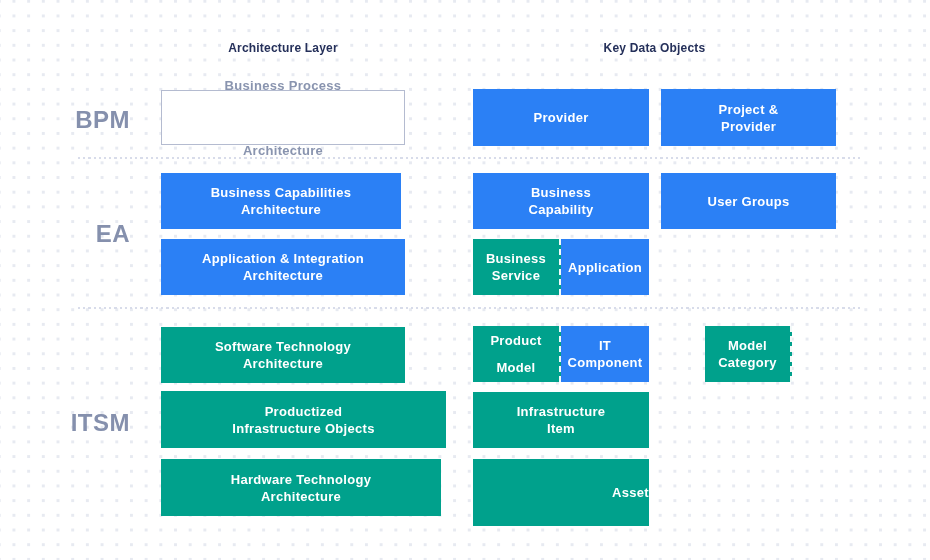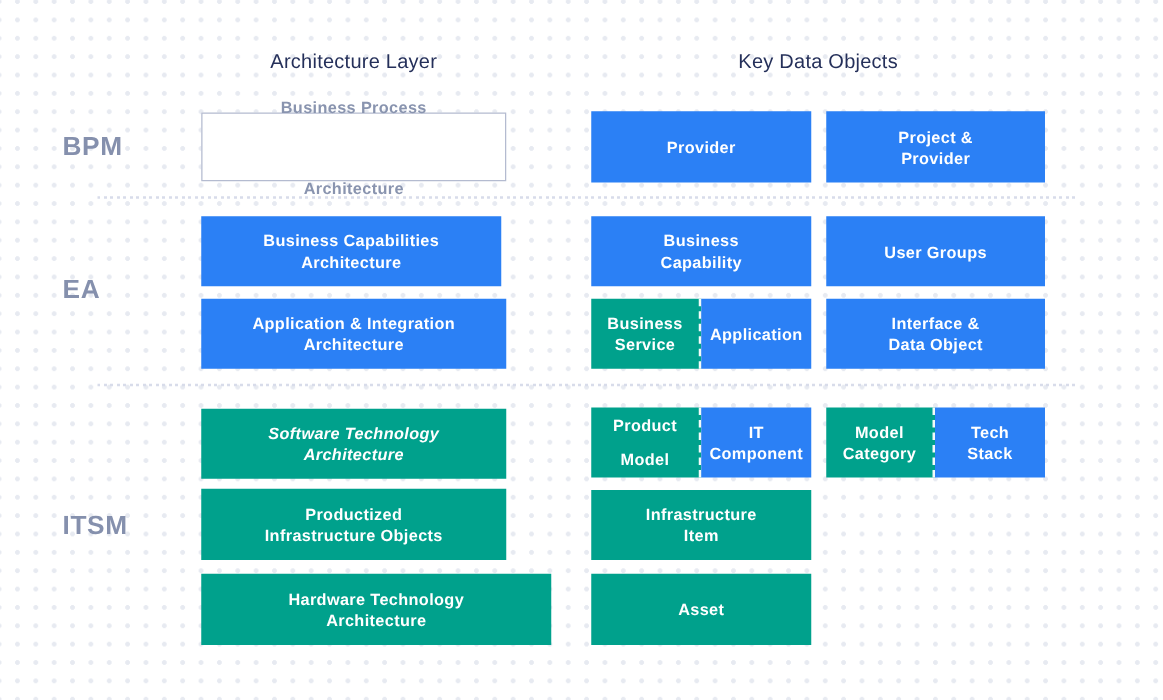--- a/index.html
+++ b/index.html
@@ -26,33 +26,33 @@
     background-image: radial-gradient(circle, var(--dot) 1.7px, transparent 1.9px);
     background-size: 14.7px 14.7px;
     background-position: 6.6px 8.6px;
   }
 
   .col-header {
     position: absolute;
     top: 41px;
     height: 20px;
     text-align: center;
-    font-size: 16px;
-    font-weight: normal;
+    font-size: 12px;
+    font-weight: bold;
     letter-spacing: 0.2px;
     color: var(--heading-text);
   }
 
   .row-label {
     position: absolute;
     left: 50px;
     width: 80px;
     height: 22px;
-    text-align: left;
-    font-size: 21px;
+    text-align: right;
+    font-size: 24px;
     font-weight: bold;
     letter-spacing: 0.5px;
     color: var(--label-text);
   }
 
   .separator {
     position: absolute;
     left: 78px;
     width: 782px;
     height: 2px;
@@ -149,61 +149,53 @@
   <div class="box split" style="left:473px; top:239px; width:176px; height:56px;">
     <div class="half teal" style="width:88px;">
       <span class="line">Business</span>
       <span class="line">Service</span>
     </div>
     <div class="half blue">
       <span class="line">Application</span>
 
     </div>
   </div>
-  <div class="box blue" style="left:661px; top:239px; width:175px; height:56px;">
-    <span class="line">Interface &amp;</span>
-    <span class="line">Data Object</span>
-  </div>
-
-  <div class="box teal" style="left:161px; top:327px; width:244px; height:56px;font-style:italic;">
+
+  <div class="box teal" style="left:161px; top:327px; width:244px; height:56px;">
     <span class="line">Software Technology</span>
     <span class="line">Architecture</span>
   </div>
   <div class="box split" style="left:473px; top:326px; width:176px; height:56px;">
     <div class="half teal" style="width:88px;gap:10px;">
       <span class="line">Product</span>
       <span class="line">Model</span>
     </div>
     <div class="half blue">
       <span class="line">IT</span>
       <span class="line">Component</span>
     </div>
   </div>
   <div class="box split" style="left:661px; top:326px; width:175px; height:56px;">
     <div class="half teal" style="width:87px;">
       <span class="line">Model</span>
       <span class="line">Category</span>
     </div>
-    <div class="half blue">
-      <span class="line">Tech</span>
-      <span class="line">Stack</span>
-    </div>
-  </div>
-
-  <div class="box teal" style="left:161px; top:391px; width:244px; height:57px;">
+  </div>
+
+  <div class="box teal" style="left:161px; top:391px; width:285px; height:57px;">
     <span class="line">Productized</span>
     <span class="line">Infrastructure Objects</span>
   </div>
   <div class="box teal" style="left:473px; top:392px; width:176px; height:56px;">
     <span class="line">Infrastructure</span>
     <span class="line">Item</span>
   </div>
 
   <div class="box teal" style="left:161px; top:459px; width:280px; height:57px;">
     <span class="line">Hardware Technology</span>
     <span class="line">Architecture</span>
   </div>
-  <div class="box teal" style="left:473px; top:459px; width:176px; height:57px;">
+  <div class="box teal" style="left:473px; top:459px; width:176px; height:67px;align-items:flex-end;">
     <span class="line">Asset</span>
 
   </div>
 
 </div>
 
 </body></html>

